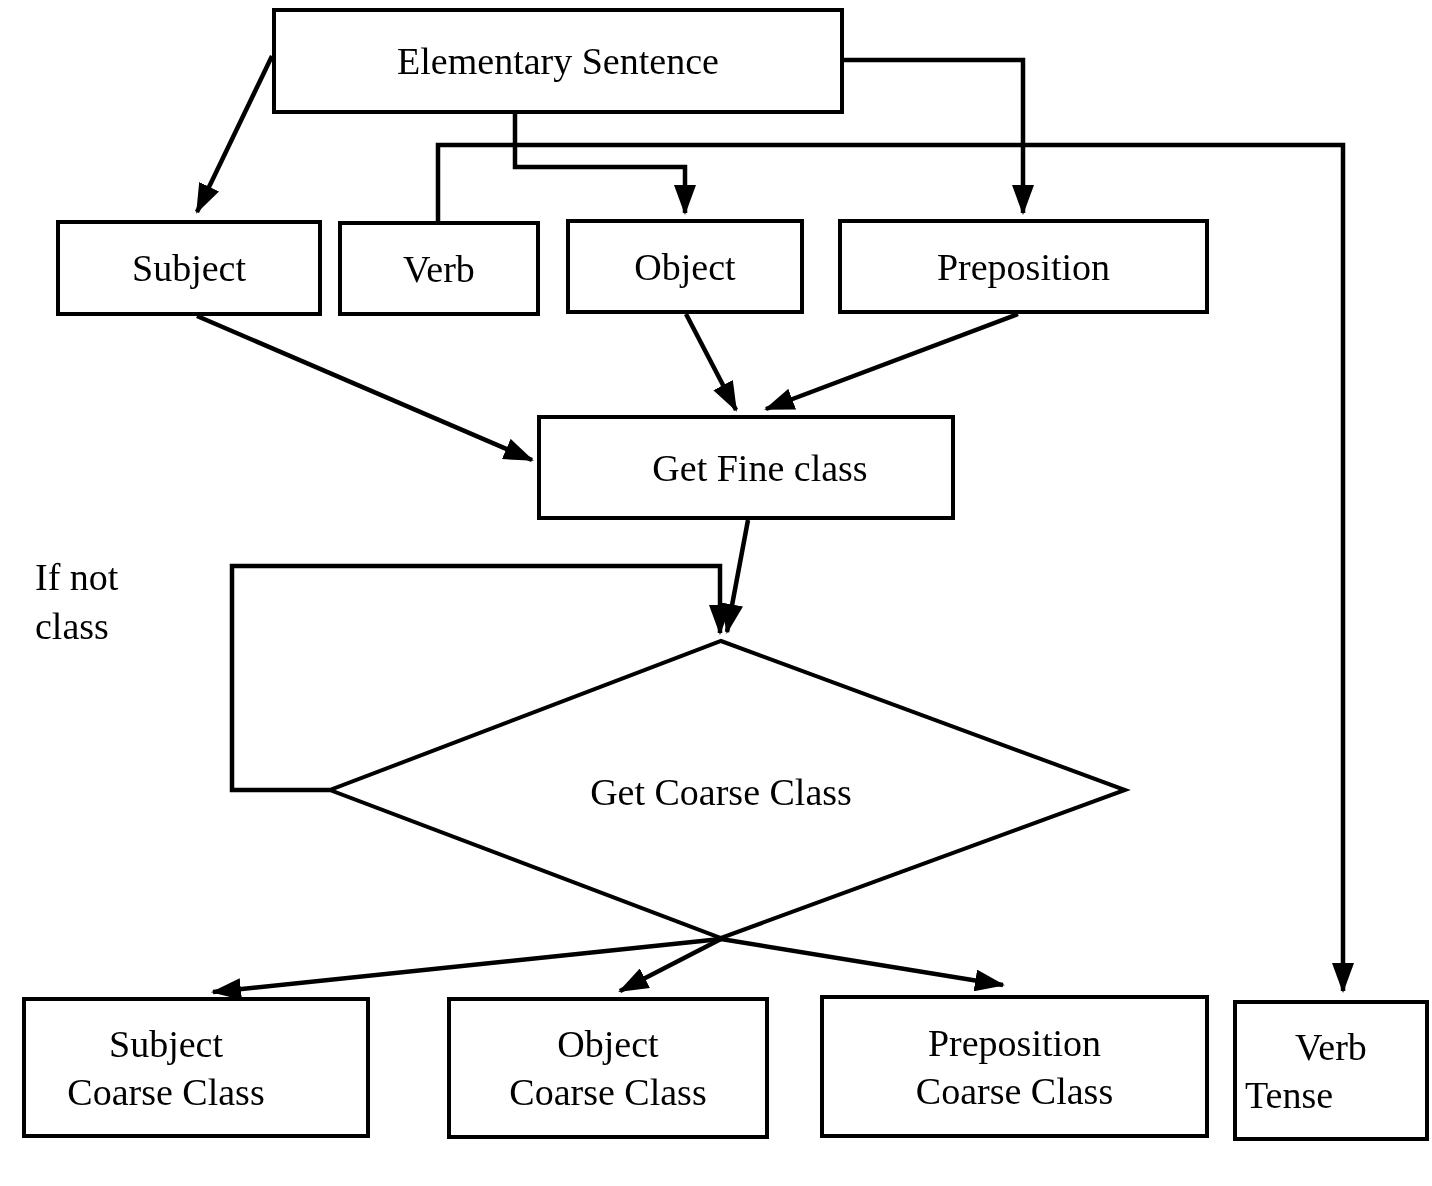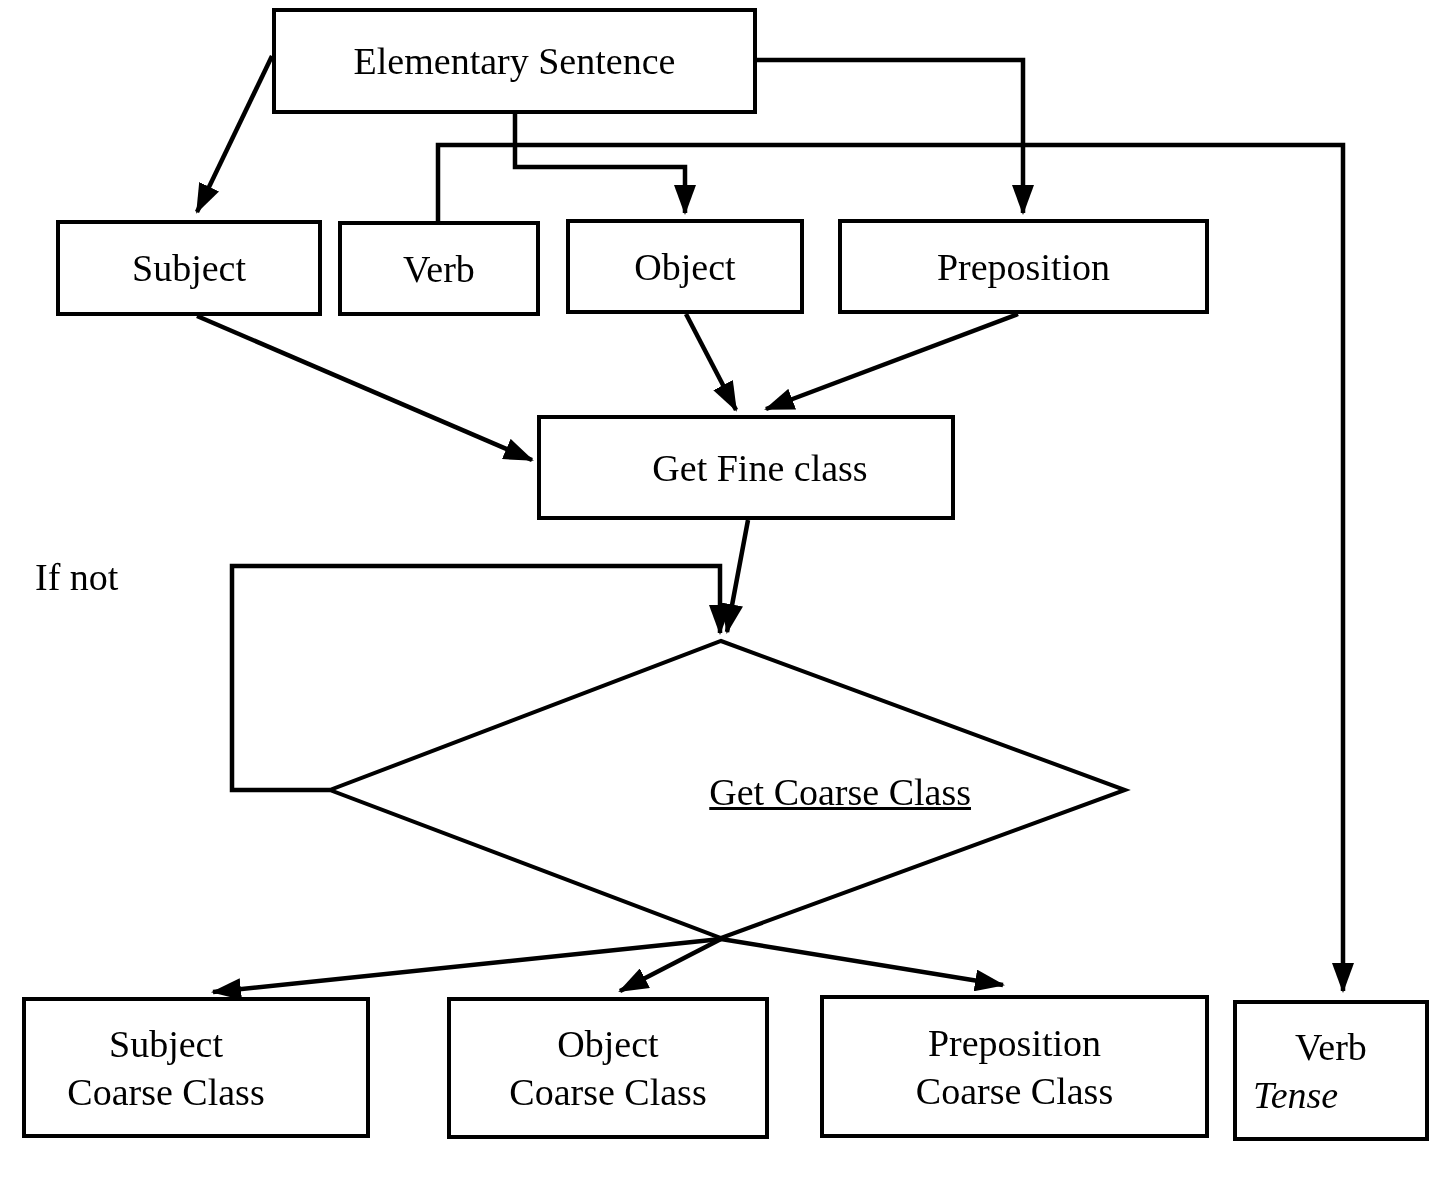--- a/index.html
+++ b/index.html
@@ -11,35 +11,35 @@
   .node{
     position:absolute;box-sizing:border-box;border:4px solid #000;background:#fff;
     display:flex;flex-direction:column;align-items:center;justify-content:center;
     font-size:38px;line-height:48px;text-align:center;
   }
   .node .l{white-space:nowrap;}
   .floating-label{
     position:absolute;font-size:38px;line-height:49px;text-align:left;
   }
   .diamond-label{
-    position:absolute;font-size:38px;text-align:right;white-space:nowrap;text-decoration:underline;
+    position:absolute;font-size:38px;text-align:center;white-space:nowrap;
   }
   
-  .n-es{left:272px;top:8px;width:485px;height:106px;}
+  .n-es{left:272px;top:8px;width:572px;height:106px;}
   .n-subject{left:56px;top:220px;width:266px;height:96px;}
   .n-verb{left:338px;top:221px;width:202px;height:95px;}
   .n-object{left:566px;top:219px;width:238px;height:95px;}
   .n-preposition{left:838px;top:219px;width:371px;height:95px;}
   .n-getfine{left:537px;top:415px;width:418px;height:105px;padding-left:28px;}
   .n-subjectcc{left:22px;top:997px;width:348px;height:141px;padding-right:60px;}
   .n-objectcc{left:447px;top:997px;width:322px;height:142px;}
   .n-prepositioncc{left:820px;top:995px;width:389px;height:143px;}
   .n-verbtense{left:1233px;top:1000px;width:196px;height:141px;align-items:stretch;}
   .n-verbtense .l1{text-align:center;}
-  .n-verbtense .l2{text-align:left;padding-left:16px;font-style:italic;}
+  .n-verbtense .l2{text-align:left;padding-left:8px;}
   .lbl-loop{left:35px;top:553px;width:195px;}
   .lbl-diamond{left:471px;top:770px;width:500px;}
 </style>
 </head>
 <body>
 
 <div class="stage">
 
   <svg viewBox="0 0 1432 1186">
     <defs>
@@ -98,20 +98,21 @@
   </div>
 
   <div class="node n-getfine">
     <span class="l">Get Fine class</span>
   </div>
 
   <div class="diamond-label lbl-diamond">Get Coarse Class</div>
 
   <div class="floating-label lbl-loop">
     <div>If not</div>
+    <div>class</div>
   </div>
 
   <div class="node n-subjectcc">
     <span class="l">Subject</span>
     <span class="l">Coarse Class</span>
   </div>
 
   <div class="node n-objectcc">
     <span class="l">Object</span>
     <span class="l">Coarse Class</span>

